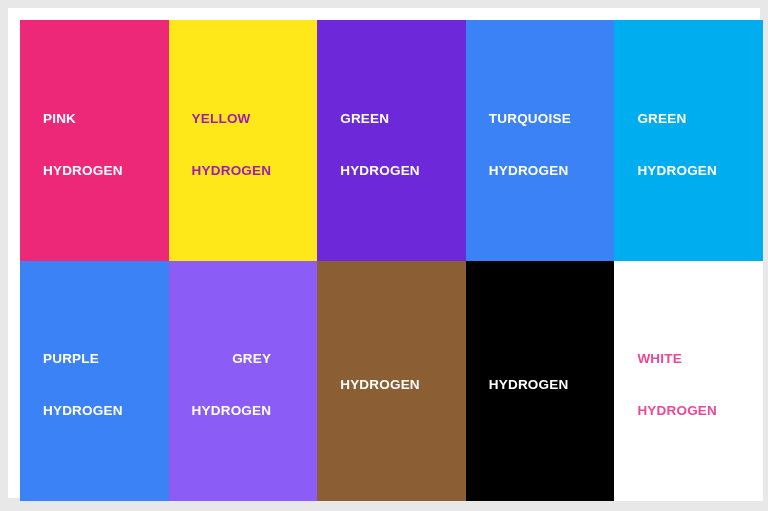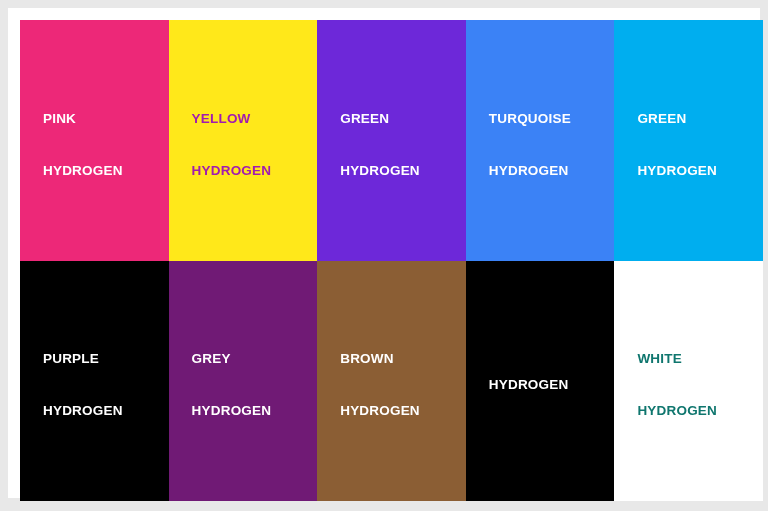--- a/index.html
+++ b/index.html
@@ -110,49 +110,48 @@
         </div>
       </div>
 
       <div class="swatch text-light" style="background-color: rgb(0, 174, 239);">
         <div class="swatch-label" style="color: rgb(255, 255, 255);">
           <span class="line">GREEN</span>
           <span class="line">HYDROGEN</span>
         </div>
       </div>
 
-      <div class="swatch text-light" style="background-color: #000000;">
+      <div class="swatch text-light" style="background-color: #3b82f6;">
         <div class="swatch-label" style="color: rgb(255, 255, 255);">
           <span class="line">PURPLE</span>
           <span class="line">HYDROGEN</span>
         </div>
       </div>
 
-      <div class="swatch text-light" style="background-color: #701a75;">
+      <div class="swatch text-light" style="background-color: #8b5cf6; text-align: right;">
         <div class="swatch-label" style="color: rgb(255, 255, 255);">
           <span class="line">GREY</span>
           <span class="line">HYDROGEN</span>
         </div>
       </div>
 
       <div class="swatch text-light" style="background-color: rgb(139, 94, 52);">
         <div class="swatch-label" style="color: rgb(255, 255, 255);">
-          <span class="line">BROWN</span>
           <span class="line">HYDROGEN</span>
         </div>
       </div>
 
       <div class="swatch text-light" style="background-color: rgb(0, 0, 0);">
         <div class="swatch-label" style="color: rgb(255, 255, 255);">
           <span class="line">HYDROGEN</span>
         </div>
       </div>
 
       <div class="swatch text-dark" style="background-color: rgb(255, 255, 255);">
-        <div class="swatch-label" style="color: #0f766e;">
+        <div class="swatch-label" style="color: #ec4899;">
           <span class="line">WHITE</span>
           <span class="line">HYDROGEN</span>
         </div>
       </div>
 
     </div>
   </div>
 </div>
 
 </body></html>

